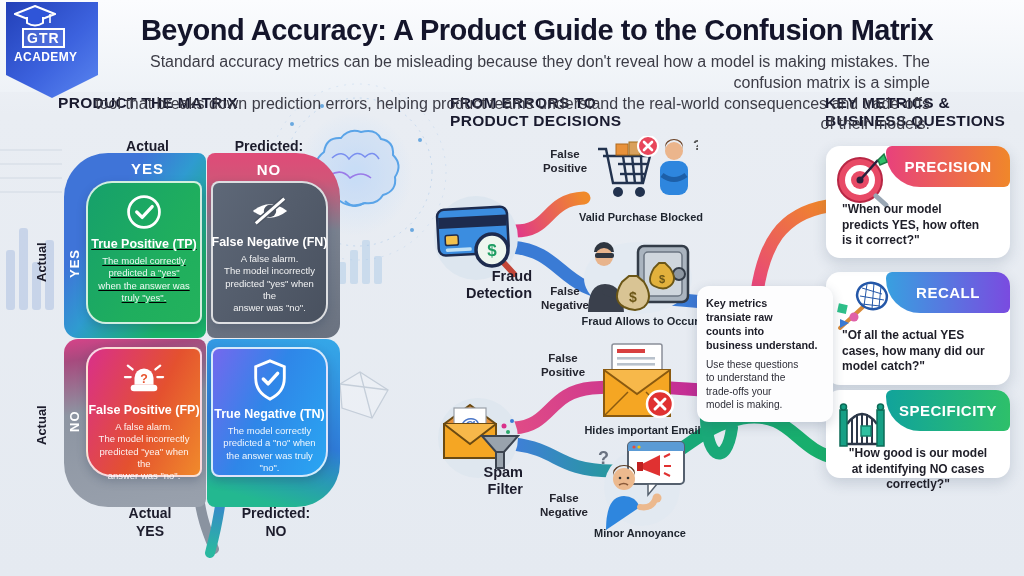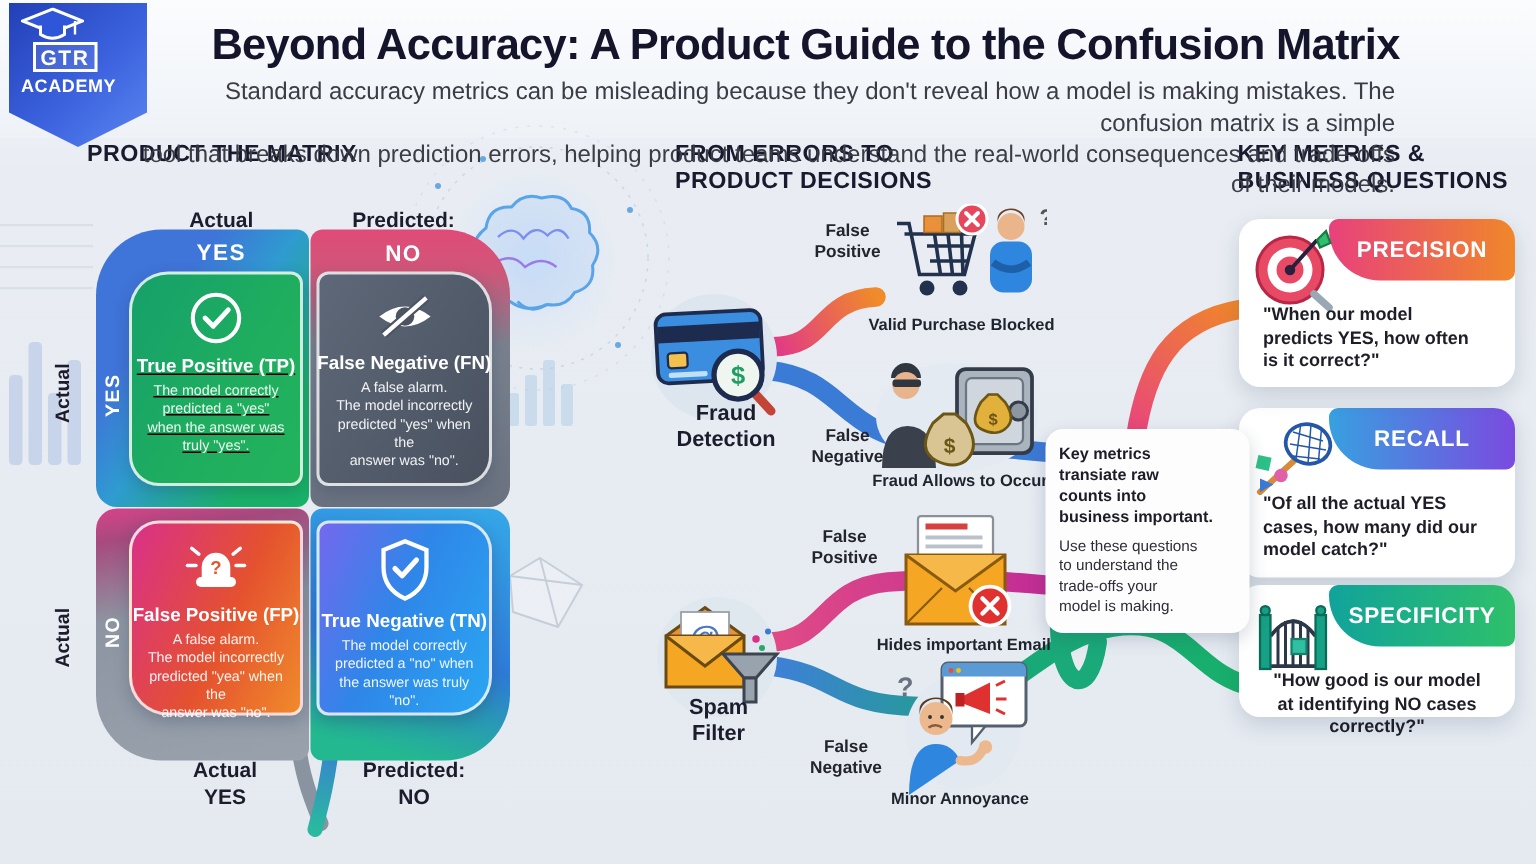--- a/index.html
+++ b/index.html
@@ -44,21 +44,21 @@
   .mx-col-label{font-size:14px;font-weight:bold;color:#1c1c2c;text-align:center;z-index:4;}
   .mx-tag{font-size:15px;font-weight:bold;color:#fff;text-align:center;letter-spacing:1px;z-index:4;}
   .mx-rot{transform:rotate(-90deg);transform-origin:0 0;font-weight:bold;z-index:4;white-space:nowrap;}
   .mx-rot.dark{font-size:13px;color:#1c1c2c;}
   .mx-rot.lite{font-size:13px;color:#fff;letter-spacing:1px;}
   .mx-bottom{font-size:14px;font-weight:bold;color:#1c1c2c;text-align:center;line-height:1.25;z-index:4;}
 
   
   .branch-label{font-size:11.5px;font-weight:bold;color:#23242e;text-align:center;line-height:1.2;z-index:3;}
   .outcome-label{font-size:11px;font-weight:bold;color:#1e242e;text-align:center;z-index:3;}
-  .flow-name{font-size:14.5px;font-weight:bold;color:#1c1c2c;text-align:center;line-height:1.2;z-index:3;}
+  .flow-name{font-size:14.5px;font-weight:bold;color:#1c1c2c;text-align:right;line-height:1.2;z-index:3;}
   .scene{z-index:2;}
   .callout{left:697px;top:286px;width:118px;background:#fdfdfe;border-radius:12px;z-index:4;
            box-shadow:0 4px 12px rgba(40,60,90,.2);padding:10px 9px 11px 9px;}
   .callout-bold{font-size:10.8px;font-weight:bold;color:#1d1d28;line-height:1.3;}
   .callout-body{font-size:10.2px;color:#2e2e38;line-height:1.3;margin-top:6px;}
 
   
   .metric-card{left:826px;width:184px;background:#fff;border-radius:14px;z-index:3;
                box-shadow:0 5px 14px rgba(50,70,100,.18);}
   .metric-banner{position:absolute;top:0;right:0;width:124px;height:41px;display:flex;align-items:center;
@@ -430,21 +430,21 @@
       <circle cx="61" cy="58" r="4.5" fill="#ecb98e"></circle>
       <text x="2" y="24" font-size="18" font-weight="bold" fill="#6a7280">?</text>
     </svg>
   </div>
   <div class="abs outcome-label" style="left:580px;top:527px;width:120px;">Minor Annoyance</div>
 
   <div class="abs callout">
     <div class="callout-bold pre">Key metrics
 transiate raw
 counts into
-business important.</div>
+business understand.</div>
     <div class="callout-body pre">Use these questions
 to understand the
 trade-offs your
 model is making.</div>
   </div>
 
   <div class="abs sec-h pre" style="left:825px;top:94px;">KEY METRICS &amp;
 BUSINESS QUESTIONS</div>
 
   <div class="abs metric-card" style="top:272px;height:113px;">

